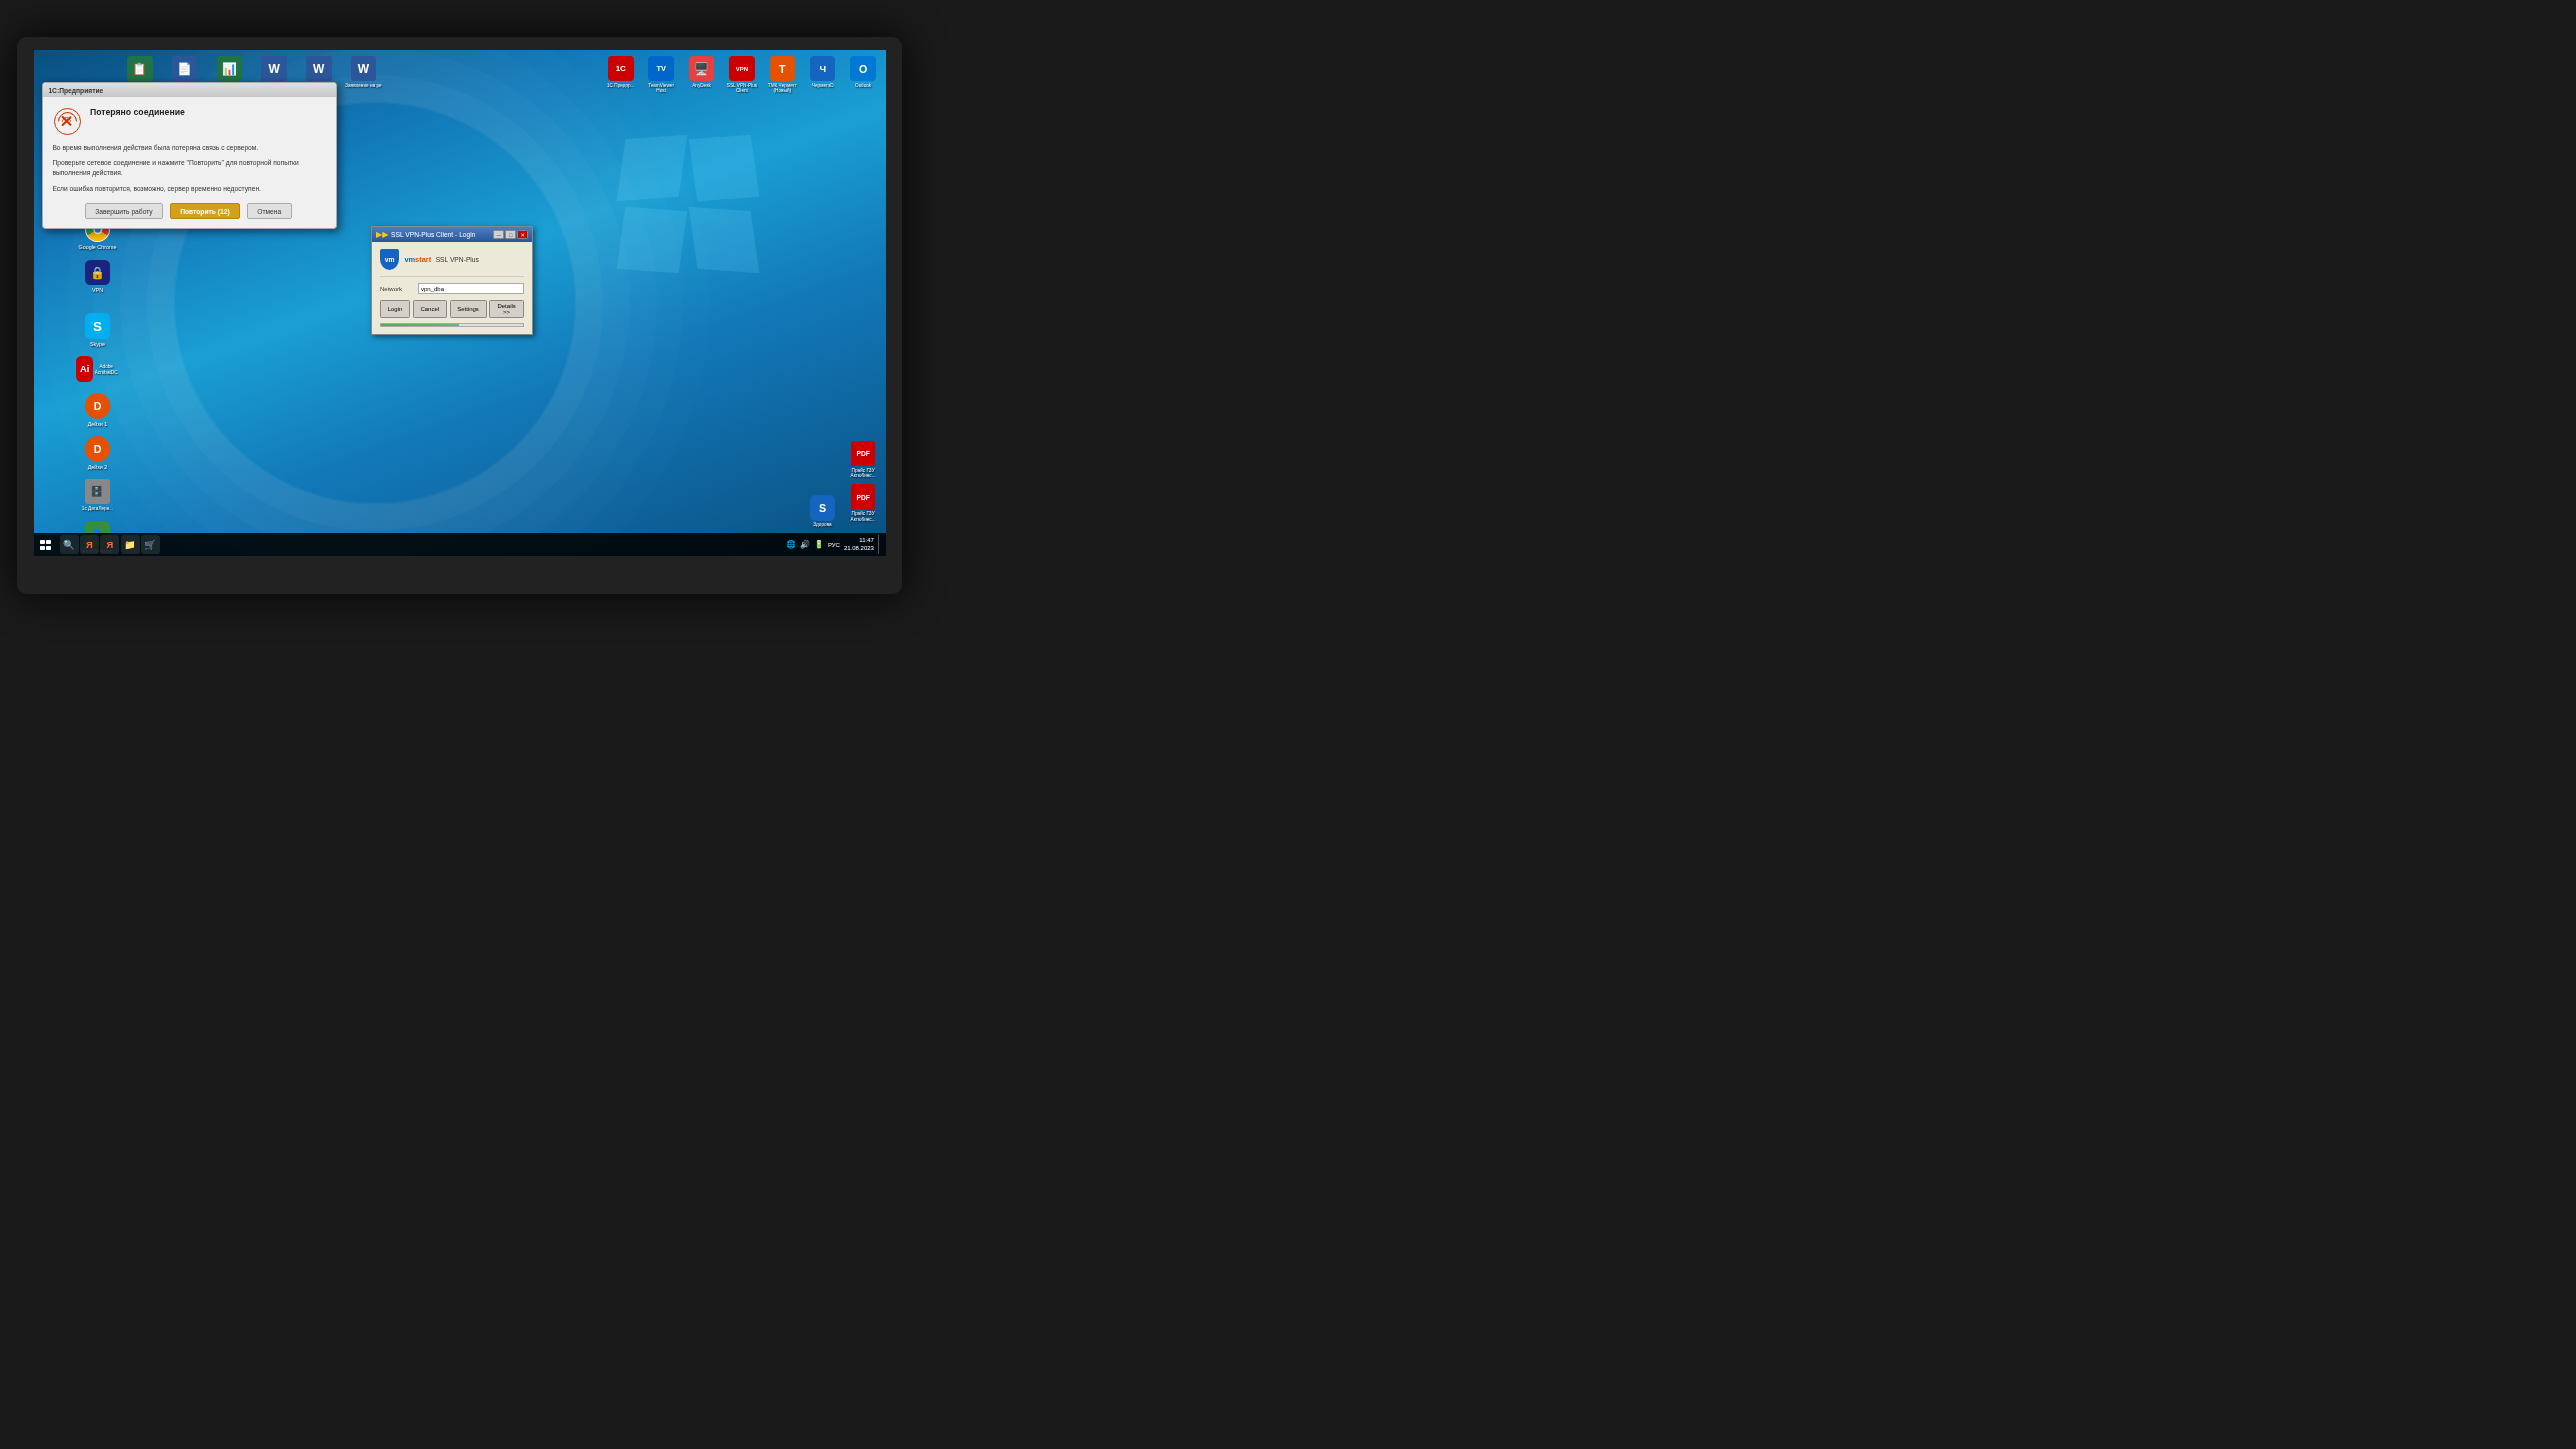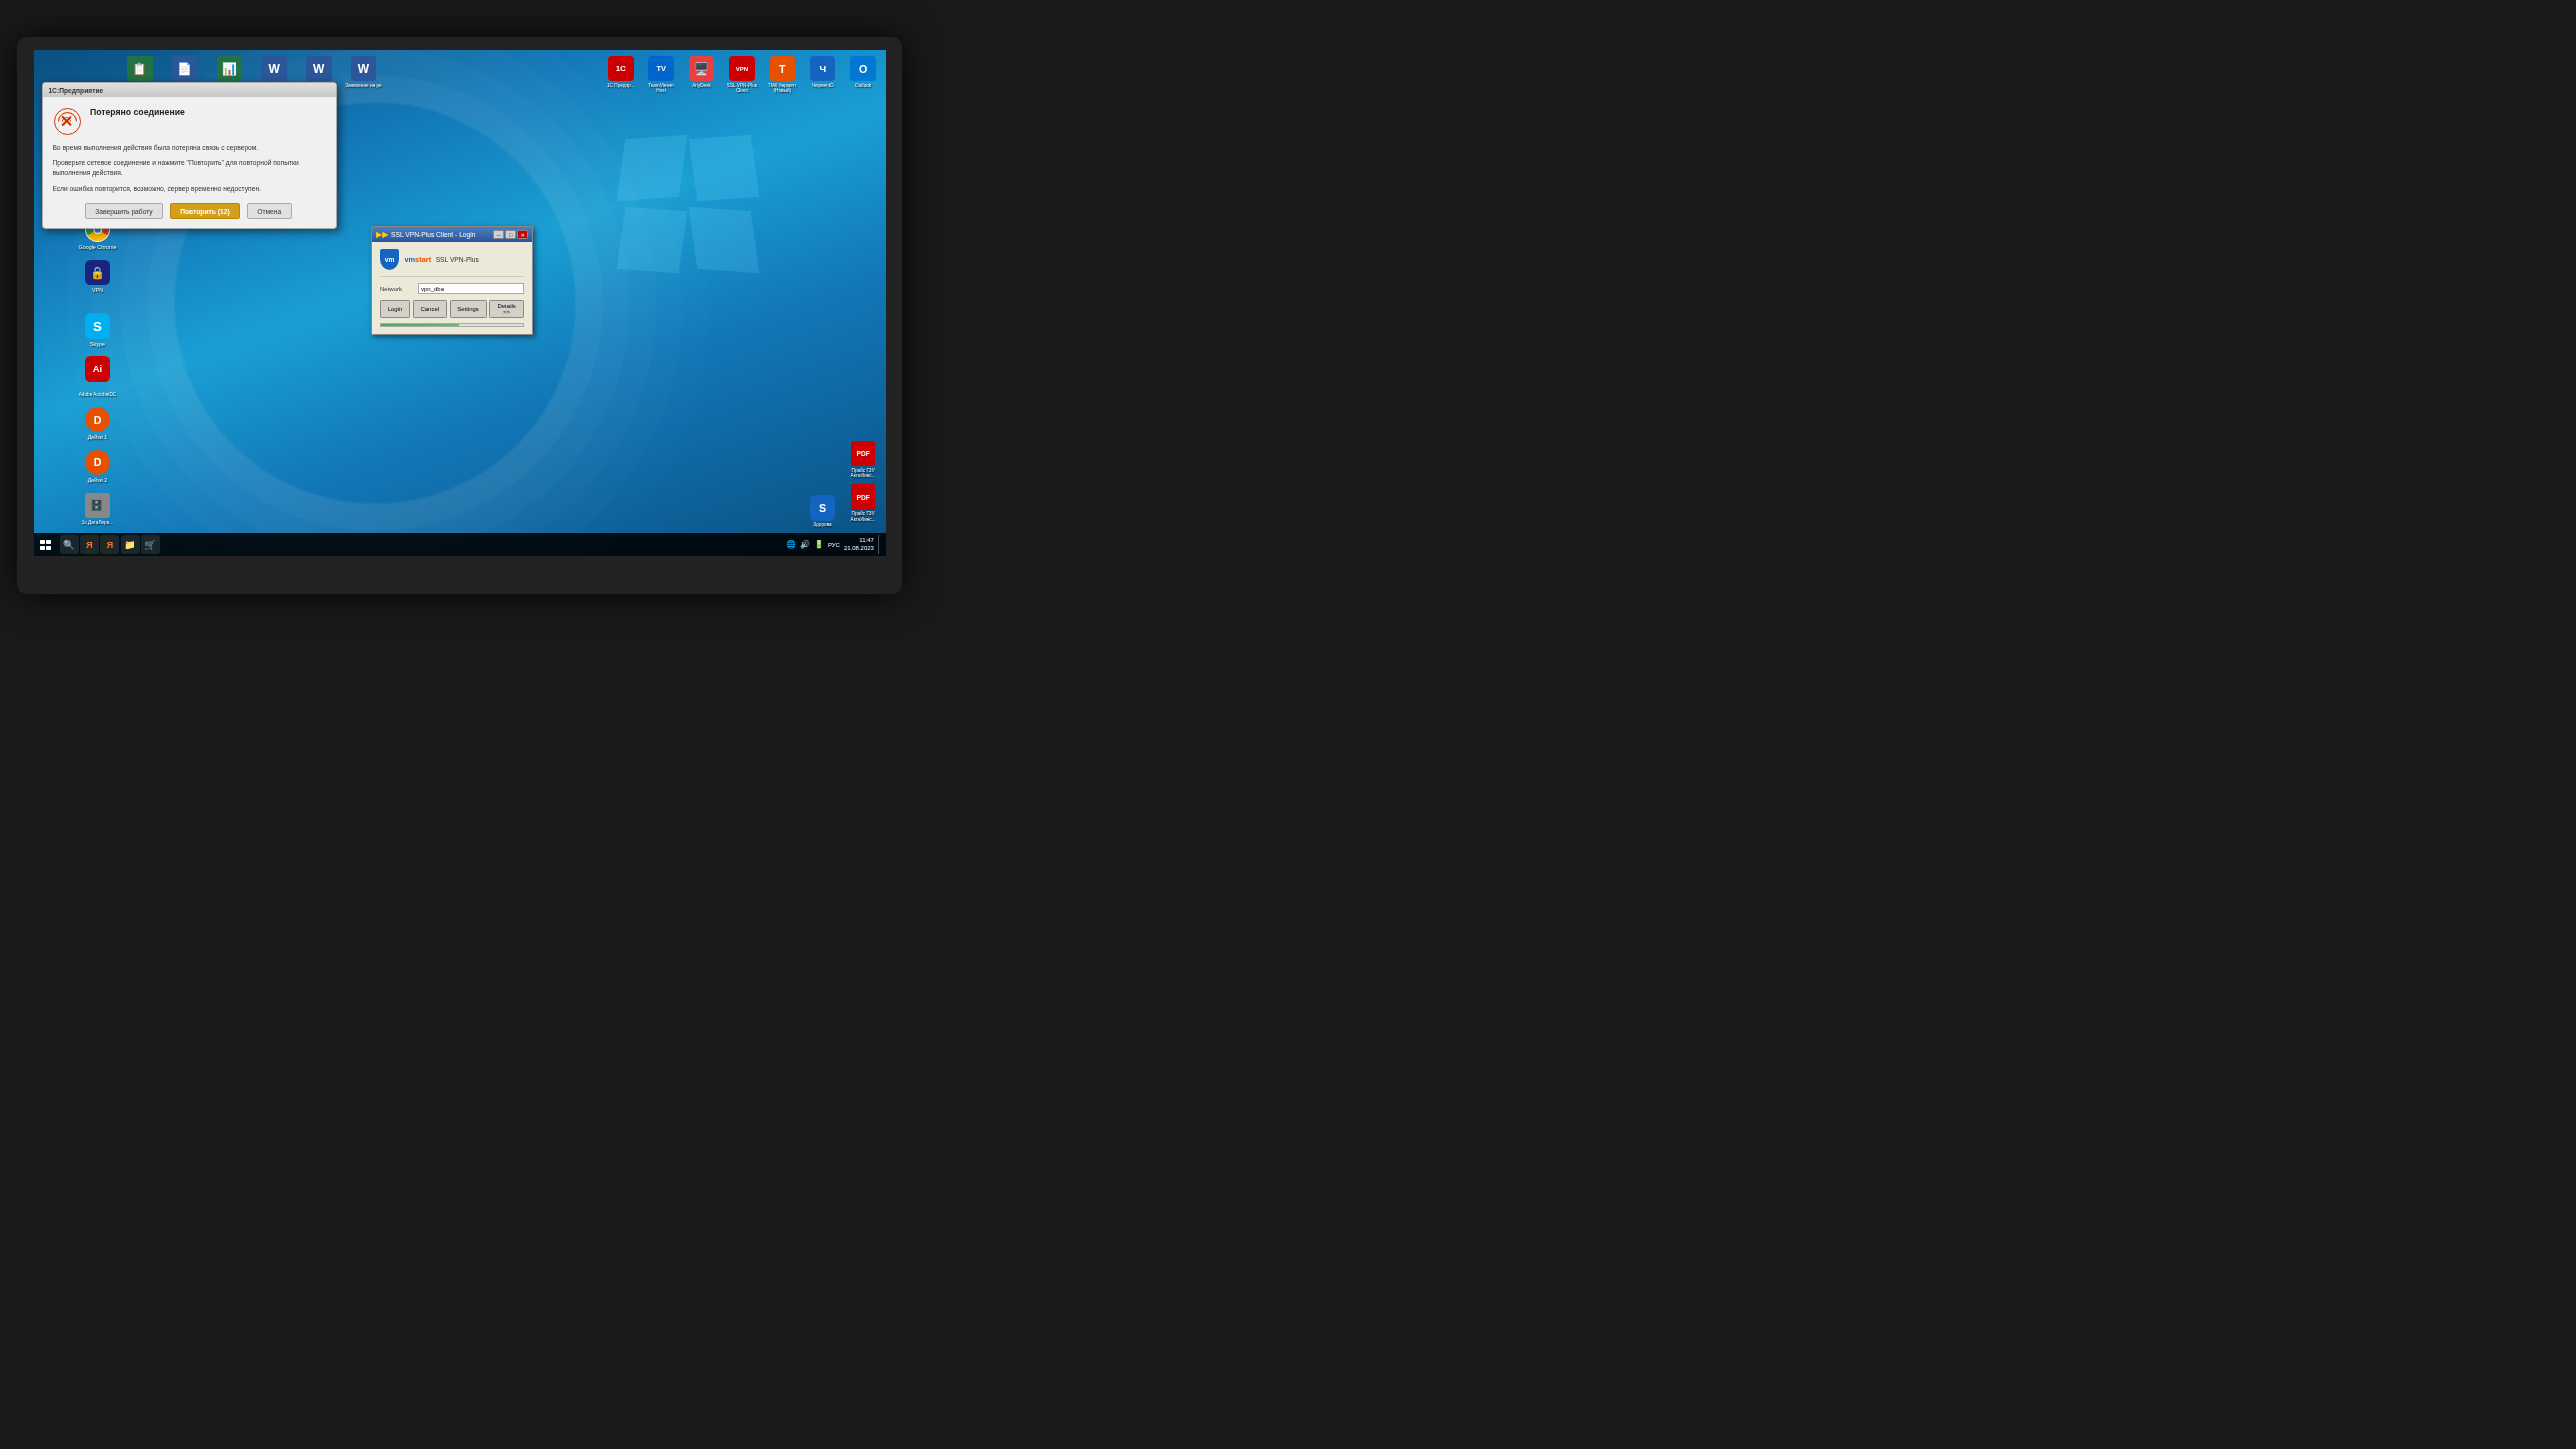--- a/index.html
+++ b/index.html
@@ -55,21 +55,21 @@
         <span style="font-size:5.4px;color:white;text-align:center;text-shadow:0.7px 0.7px 1.3px rgba(0,0,0,0.9);">VPN</span>
       </div>
 
       <div style="display:flex;flex-direction:column;align-items:center;width:43px;cursor:pointer;margin-top:10.7px;">
         <div style="width:25.5px;height:25.5px;border-radius:5.4px;background:#00aff0;display:flex;align-items:center;justify-content:center;margin-bottom:2px;">
           <span style="font-size:13.4px;color:white;font-weight:bold;">S</span>
         </div>
         <span style="font-size:5.4px;color:white;text-align:center;text-shadow:0.7px 0.7px 1.3px rgba(0,0,0,0.9);">Skype</span>
       </div>
 
-      <div style="display:flex;flex-direction:column;align-items:center;width:43px;cursor:pointer;gap:8px;">
+      <div style="display:flex;align-items:center;width:43px;cursor:pointer;">
         <div style="width:25.5px;height:25.5px;border-radius:5.4px;background:#cc0000;display:flex;align-items:center;justify-content:center;margin-bottom:2px;">
           <span style="font-size:9.4px;color:white;font-weight:bold;">Ai</span>
         </div>
         <span style="font-size:4.7px;color:white;text-align:center;text-shadow:0.7px 0.7px 1.3px rgba(0,0,0,0.9);line-height:1.2;">Adobe AcrobatDC</span>
       </div>
 
       <div style="display:flex;flex-direction:column;align-items:center;width:43px;cursor:pointer;">
         <div style="width:25.5px;height:25.5px;border-radius:50%;background:#e65100;display:flex;align-items:center;justify-content:center;margin-bottom:2px;">
           <span style="font-size:10.7px;color:white;font-weight:bold;">D</span>
         </div>

